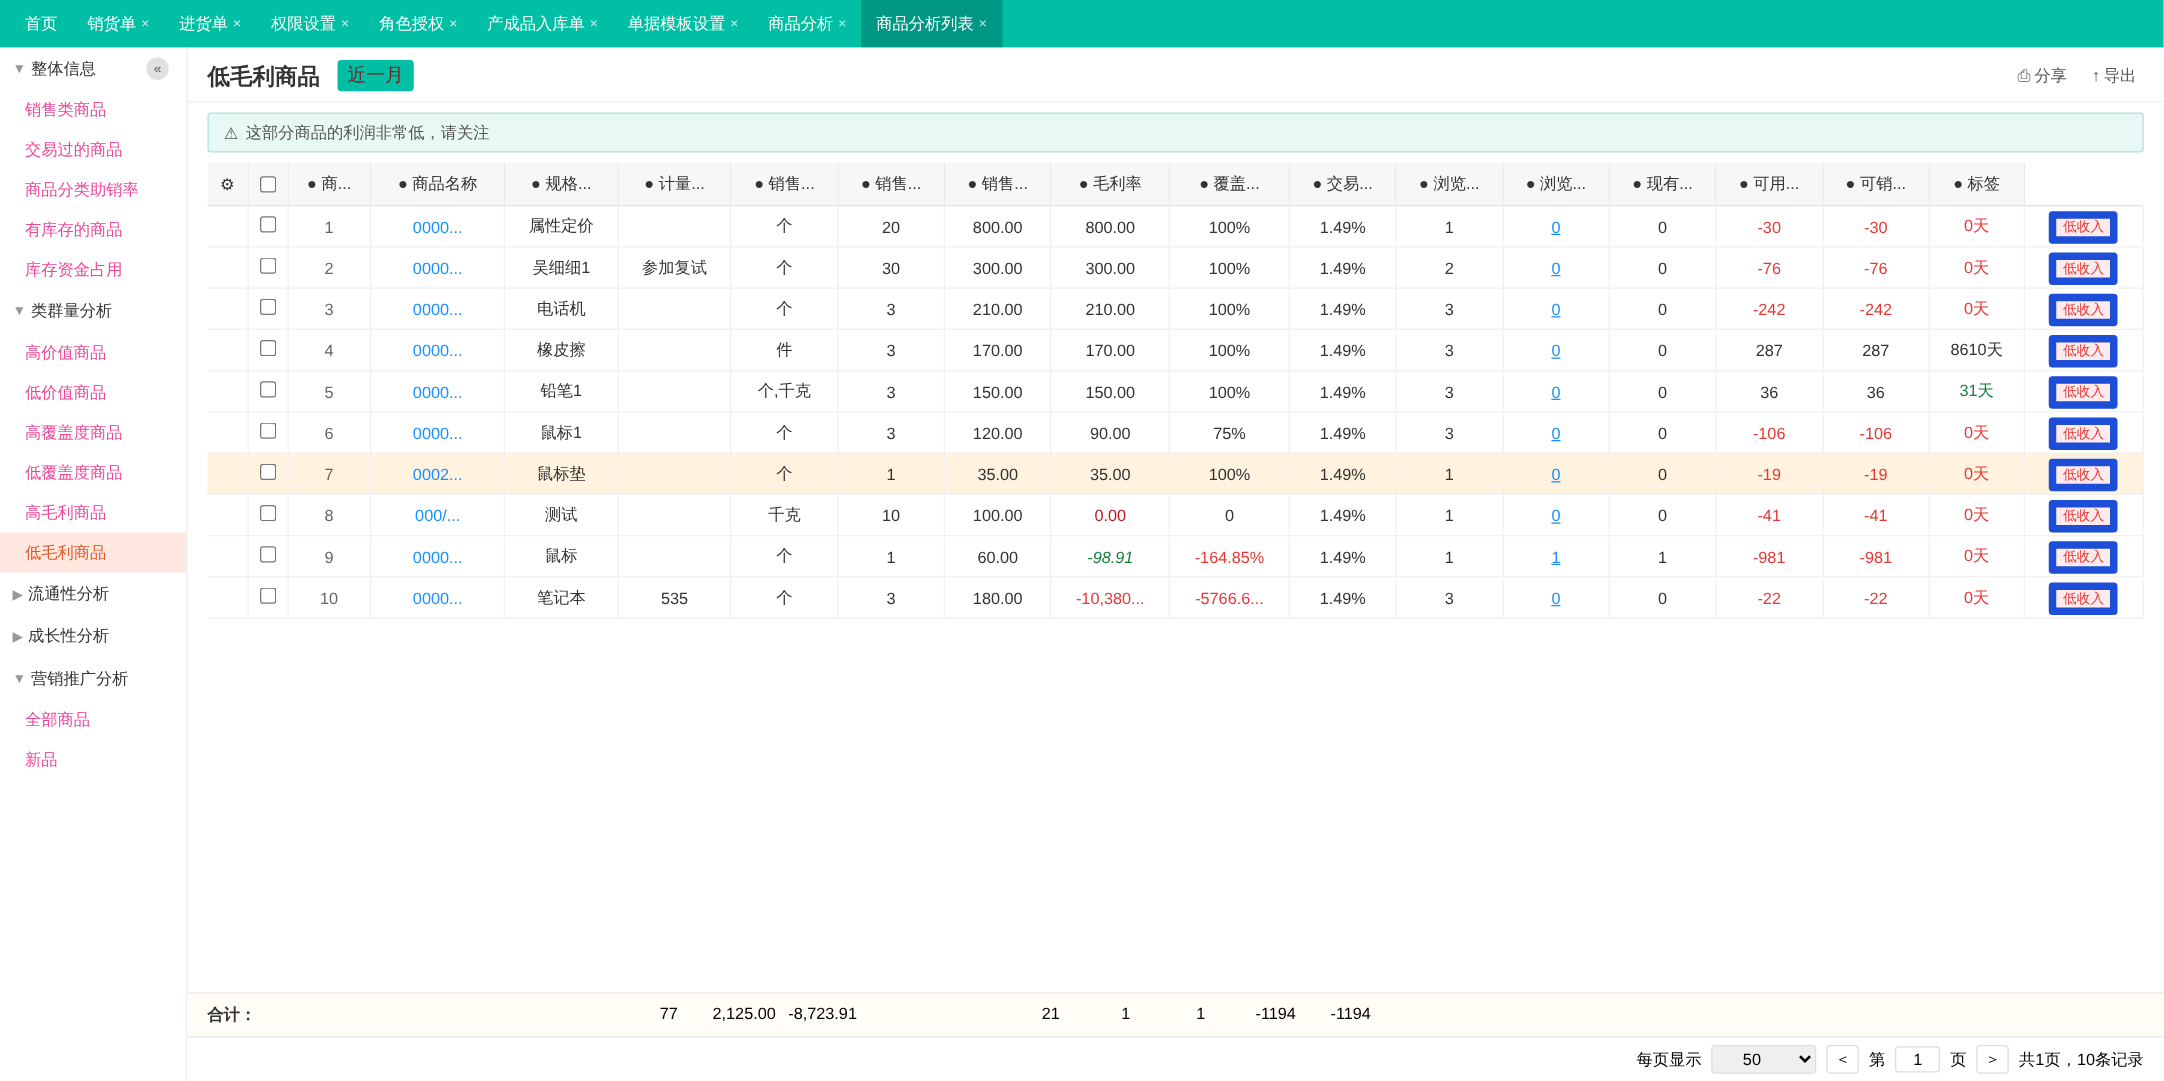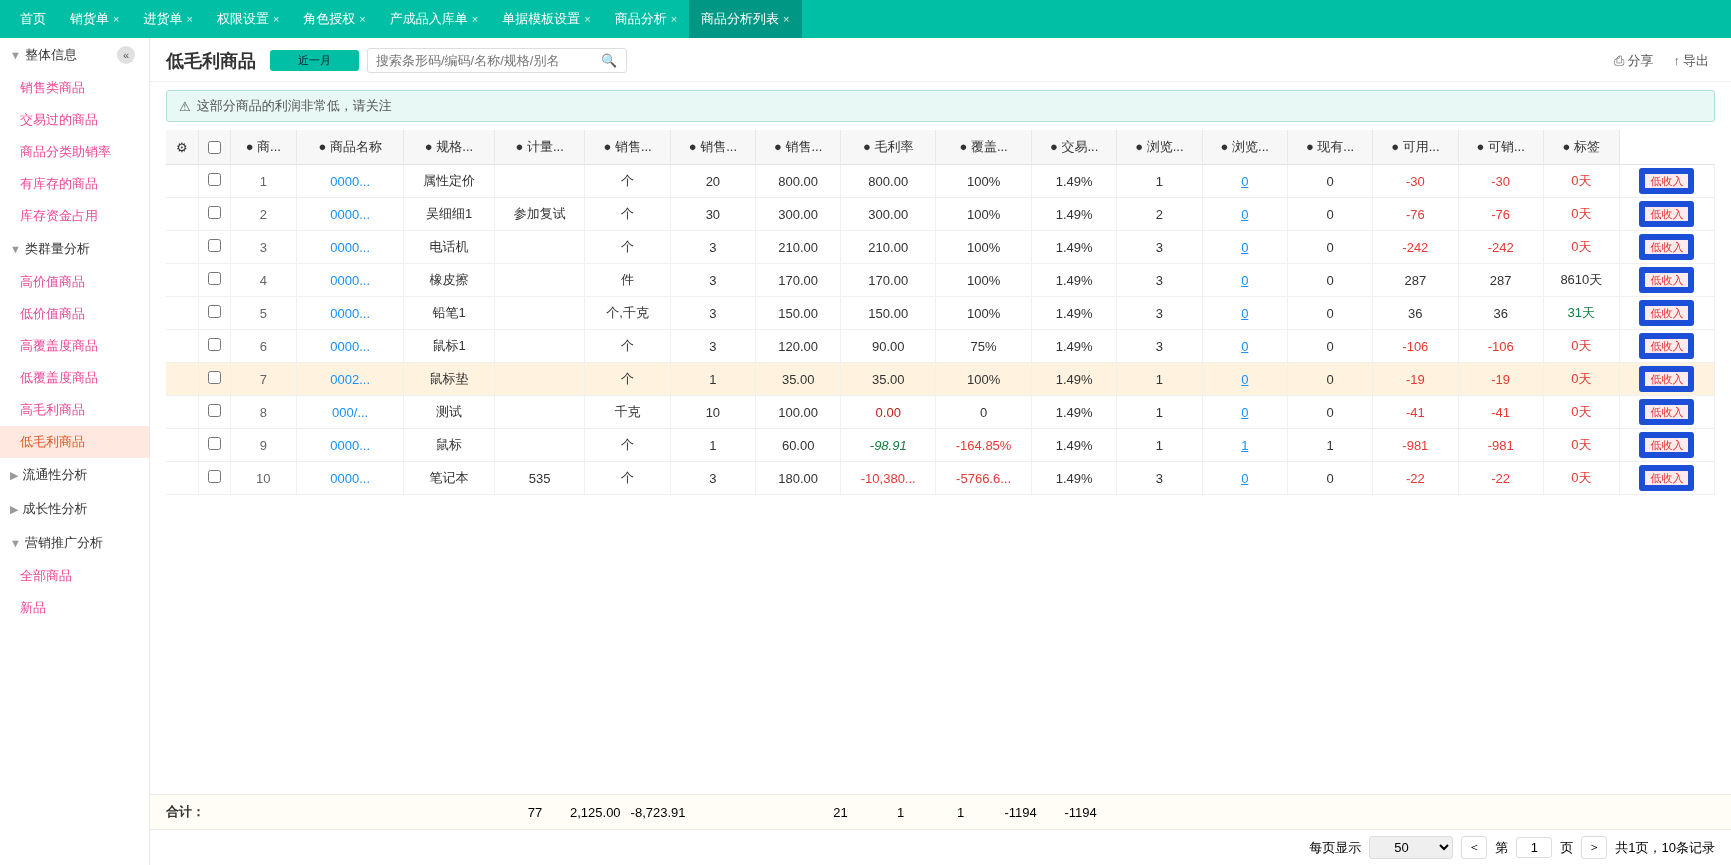--- a/index.html
+++ b/index.html
@@ -76,26 +76,26 @@
       border-bottom: 1px solid #eee;
     }
     .page-title {
       font-size: 18px;
       font-weight: bold;
       color: #333;
       margin-right: 6px;
     }
     .filter-btn {
       background: #00bfa5;
-      color: #0f172a;
+      color: #7f1d1d;
       border: none;
       border-radius: 3px;
-      padding: 3px 28px;
+      padding: 3px 8px;
       cursor: pointer;
-      font-size: 11px;
+      font-size: 15px;
     }
     .search-box {
       border: 1px solid #ddd;
       border-radius: 3px;
       padding: 4px 8px;
       display: flex;
       align-items: center;
       background: #fff;
       flex: 1;
       max-width: 260px;
@@ -191,21 +191,21 @@
     }
     .text-link { color: #1890ff; text-decoration: underline; cursor: pointer; }
     .row-num { color: #666; }
 
     
     .table-footer {
       background: #fffdf5;
       border-top: 1px solid #e8e8e8;
       padding: 8px 16px;
       display: flex;
-      align-items: center;
+      align-items: flex-start;
       gap: 0;
       font-size: 13px;
     }
     .footer-label { color: #333; font-weight: bold; }
     .footer-cell {
       min-width: 60px;
       text-align: center;
       padding: 0 5px;
     }
 
@@ -336,24 +336,20 @@
     </div>
     <div class="sidebar-item">全部商品</div>
     <div class="sidebar-item">新品</div>
   </div>
 
   <div class="content">
 
     <div class="content-header">
       <span class="page-title">低毛利商品</span>
       <button class="filter-btn">近一月</button>
-      <div class="search-box">
-        <input type="text" placeholder="搜索条形码/编码/名称/规格/别名" style="">
-        <span style="color:#999;">🔍</span>
-      </div>
       <div class="header-actions">
         <div class="action-btn">
           <span>⎙</span>
           <span>分享</span>
         </div>
         <div class="action-btn">
           <span>↑</span>
           <span>导出</span>
         </div>
       </div>

